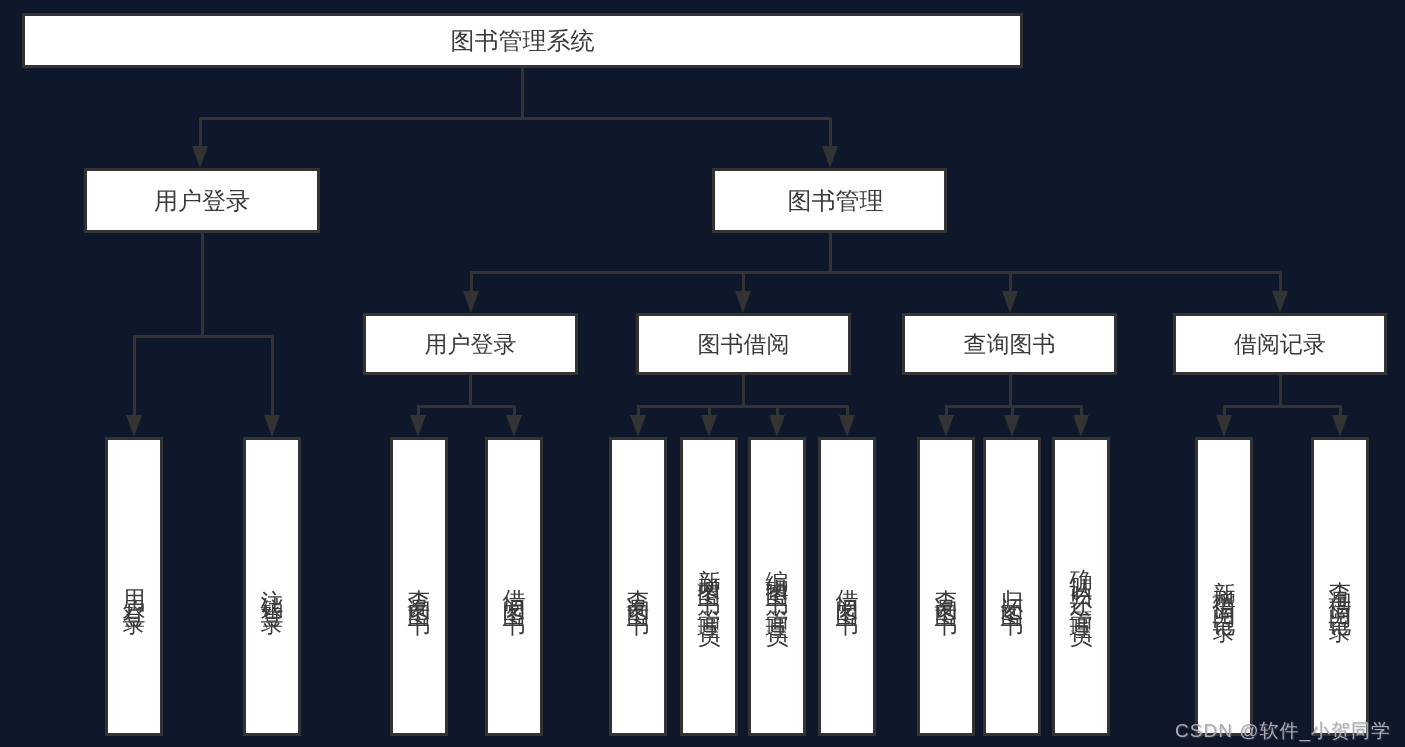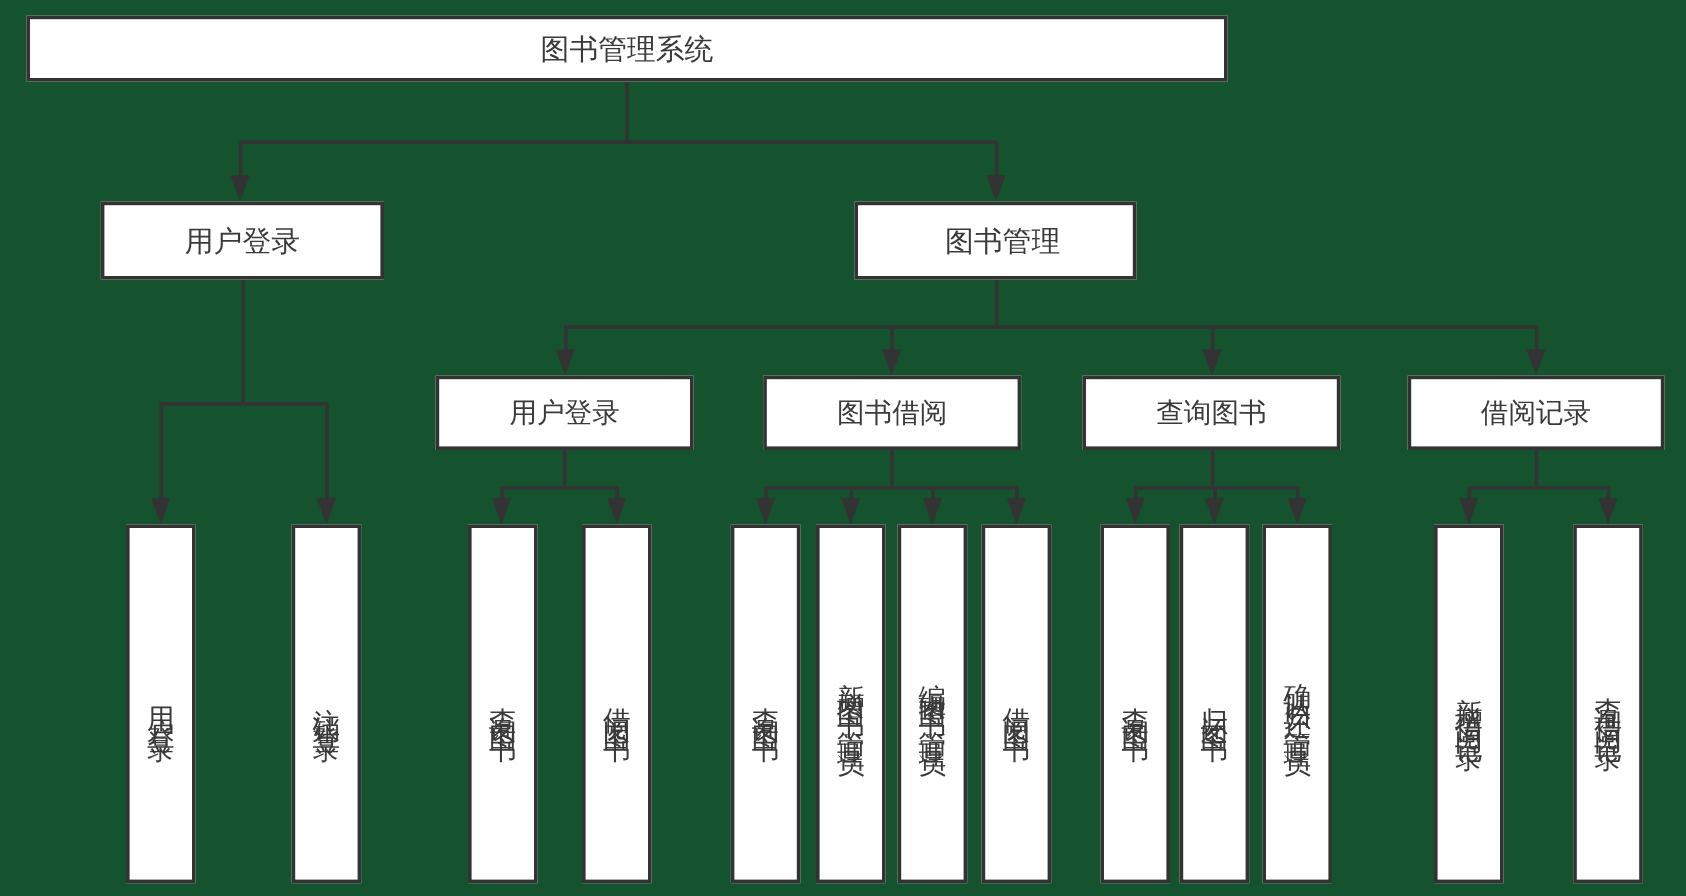--- a/index.html
+++ b/index.html
@@ -7,21 +7,21 @@
     padding: 0;
     background: #ffffff;
   }
   body {
     font-family: "Liberation Sans", "DejaVu Sans", sans-serif;
   }
   #stage {
     position: relative;
     width: 1405px;
     height: 747px;
-    background: #14532d;
+    background: #0f172a;
     overflow: hidden;
   }
   .box {
     position: absolute;
     box-sizing: border-box;
     border: 3px solid #333333;
     background: #ffffff;
     display: flex;
     align-items: center;
     justify-content: center;
@@ -166,14 +166,15 @@
     <span class="vtext">确认归还（管理员）</span>
   </div>
 
   <div class="box leaf" style="left:1195px; top:437px; width:58px; height:299px;">
     <span class="vtext">新增借阅记录</span>
   </div>
   <div class="box leaf" style="left:1311px; top:437px; width:58px; height:299px;">
     <span class="vtext">查询借阅记录</span>
   </div>
 
+  <div class="watermark">CSDN @软件_小贺同学</div>
 
 </div>
 
 </body></html>

